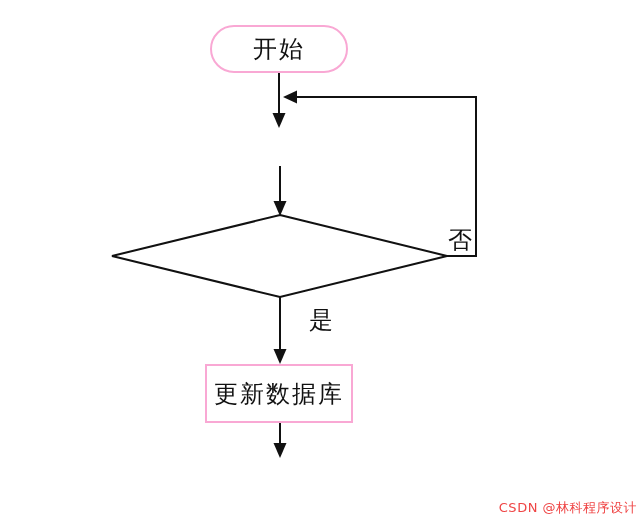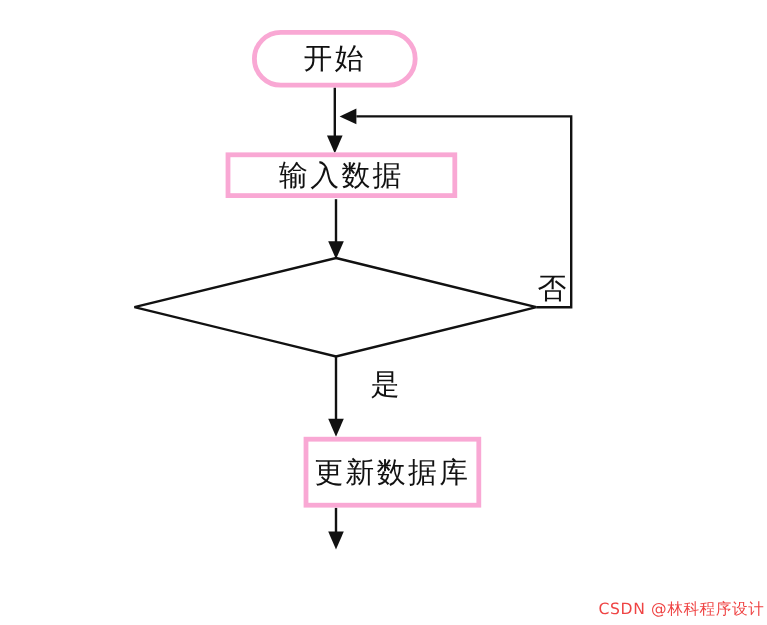--- a/index.html
+++ b/index.html
@@ -19,21 +19,21 @@
     position: absolute;
     left: 0;
     top: 0;
     width: 639px;
     height: 521px;
   }
   .node {
     position: absolute;
     box-sizing: border-box;
     background: #ffffff;
-    border: 4px solid #f9a8d4;
+    border: 2px solid #f9a8d4;
     display: flex;
     align-items: center;
     justify-content: center;
     color: #111111;
     font-size: 24px;
     letter-spacing: 2px;
     white-space: nowrap;
     line-height: 1;
   }
   .terminator { border-radius: 24px / 24px; }
@@ -94,26 +94,23 @@
     <polygon points="280,364 273.5,349 286.5,349" fill="#111111"></polygon>
 
     <line x1="280" y1="423" x2="280" y2="452" stroke="#111111" stroke-width="2"></line>
     <polygon points="280,458 273.5,443 286.5,443" fill="#111111"></polygon>
   </svg>
 
   <div class="node terminator" style="left:210px; top:25px; width:138px; height:48px;">
     <span>开始</span>
   </div>
 
-  <div class="node process" style="left:188px; top:127px; width:193px; height:38px;">
-    <span>输入数据</span>
-  </div>
 
 
-  <div class="node process" style="left:205px; top:364px; width:148px; height:59px;margin-left:48px;">
+  <div class="node process" style="left:205px; top:364px; width:148px; height:59px;">
     <span>更新数据库</span>
   </div>
 
 
   <div class="edge-label yes">是</div>
   <div class="edge-label no">否</div>
 
   <div class="watermark">CSDN @林科程序设计</div>
 
 </div>

